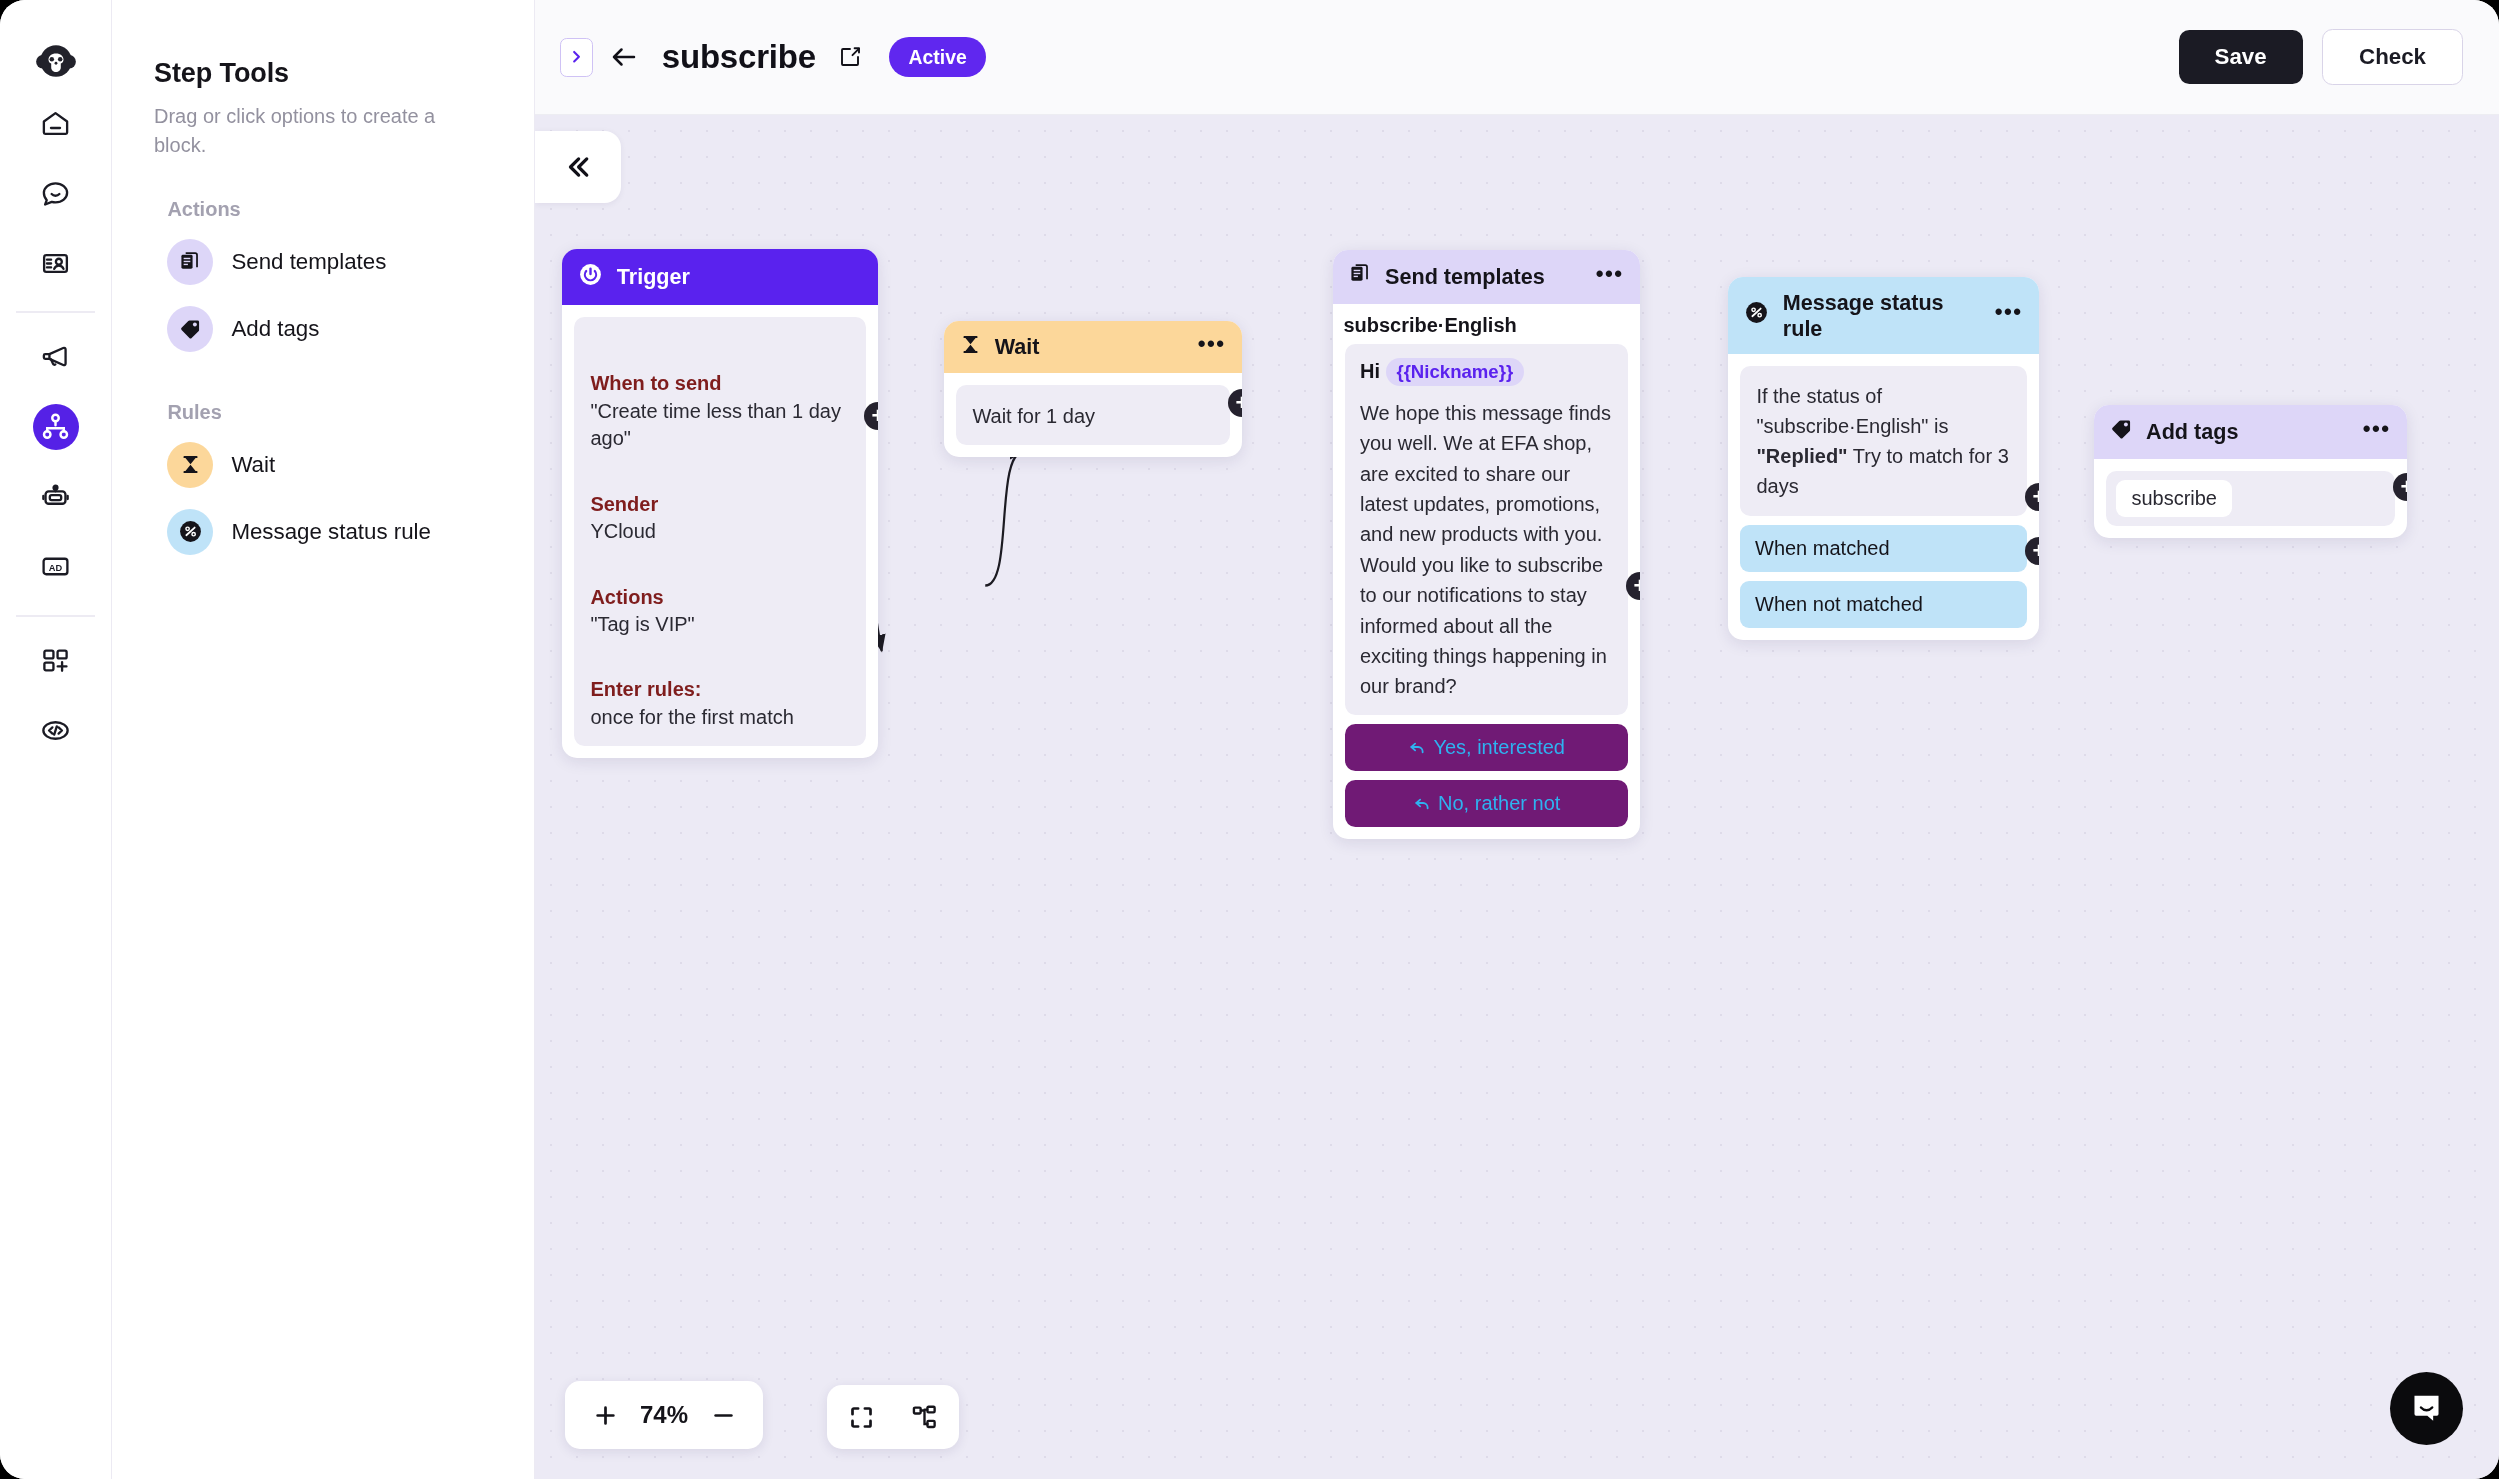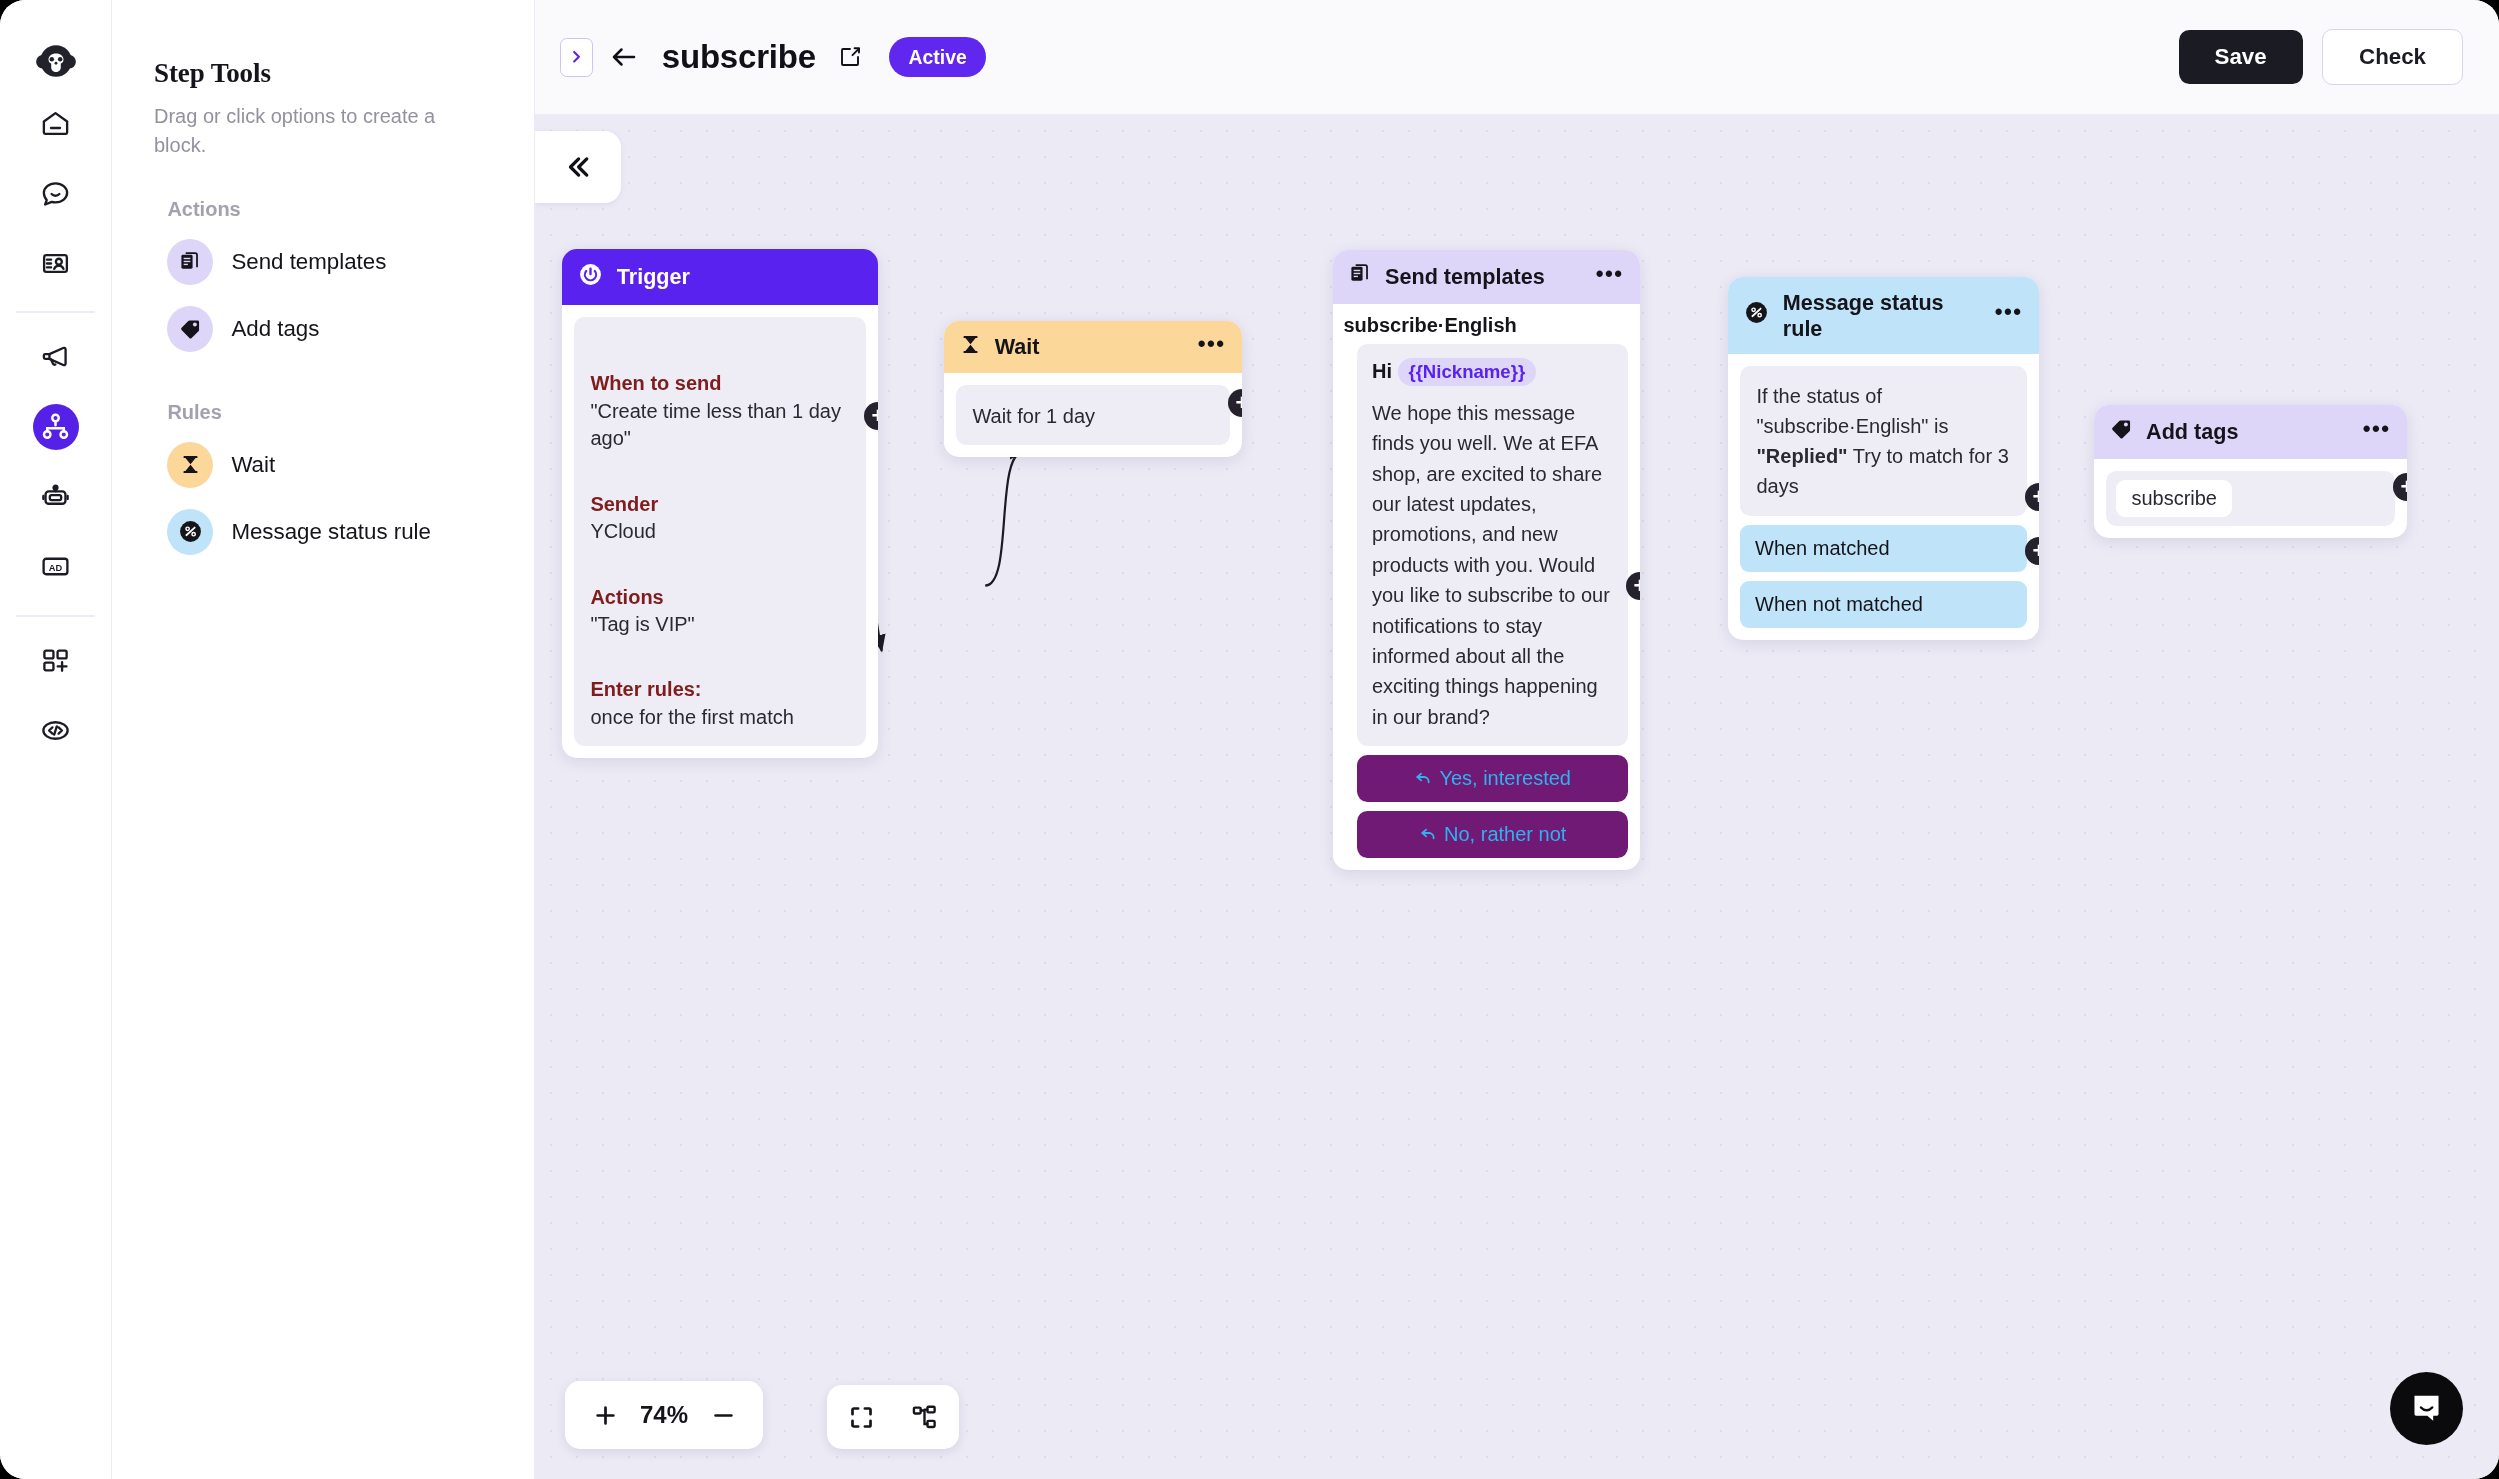--- a/index.html
+++ b/index.html
@@ -37,21 +37,21 @@
   .rail-item.active { background: #5521e6; }
   .rail-item svg { display:block; }
 
   
   #tools {
     width: 423px; flex: 0 0 423px;
     background: #fff;
     border-right: 1.5px solid #eceaf3;
     padding: 58px 42px 0 42px;
   }
-  #tools h1 { font-size: 27px; font-weight: 700; color:#15141a; letter-spacing:-0.1px;font-family:Liberation Serif, serif; }
+  #tools h1 { font-size: 27px; font-weight: 700; color:#15141a; letter-spacing:-0.1px; }
   #tools .sub { font-size: 20px; color:#93919f; margin-top: 13.4px; line-height: 1.42; max-width: 328px; }
   .grp-title { font-size: 20px; font-weight: 700; color:#a3a1b0; margin: 39px 0 7.4px 13.4px; }
   .tool-row { display:flex; align-items:center; gap: 18px; padding: 10.4px 0 10.4px 13.4px; cursor:pointer; }
   .tool-ic { width:46px; height:46px; border-radius:50%; display:flex; align-items:center; justify-content:center; flex:0 0 46px; }
   .ic-purple { background:#ddd6f8; }
   .ic-amber  { background:#fcd79a; }
   .ic-blue   { background:#bfe3f8; }
   .tool-lbl { font-size: 22.3px; color:#15141a; }
 
   
@@ -444,21 +444,21 @@
               <path d="M7.2 2.4h10.2a2 2 0 0 1 2 2v13.2" fill="none" stroke="#15141a" stroke-width="1.9"></path>
               <rect x="5" y="7.3" width="7.2" height="1.5" fill="#ddd6f8"></rect>
               <rect x="5" y="10.5" width="7.2" height="1.5" fill="#ddd6f8"></rect>
               <rect x="5" y="13.7" width="4.6" height="1.5" fill="#ddd6f8"></rect>
             </svg>
           </span>
           <span class="ttl">Send templates</span>
           <span class="dots">•••</span>
         </div>
         <div class="tmpl-name">subscribe·English</div>
-        <div class="nbody" style="padding-top:0;margin-left:12px;">
+        <div class="nbody" style="padding-top:0;">
           <div class="bubble">
             <div>
               <span class="bub-hi">Hi</span><span class="var">{{Nickname}}</span>
             </div>
             <div class="bub-body">We hope this message finds you well. We at EFA shop, are excited to share our latest updates, promotions, and new products with you. Would you like to subscribe to our notifications to stay informed about all the exciting things happening in our brand?</div>
           </div>
           <div class="reply">
             <svg width="18" height="18" viewBox="0 0 24 24" fill="none" stroke="#2eb2f0" stroke-width="2.4" stroke-linecap="round" stroke-linejoin="round">
               <path d="M9.5 7.5 4.5 12l5 4.5"></path>
                 <path d="M4.5 12h9a6 6 0 0 1 6 6v1"></path>

